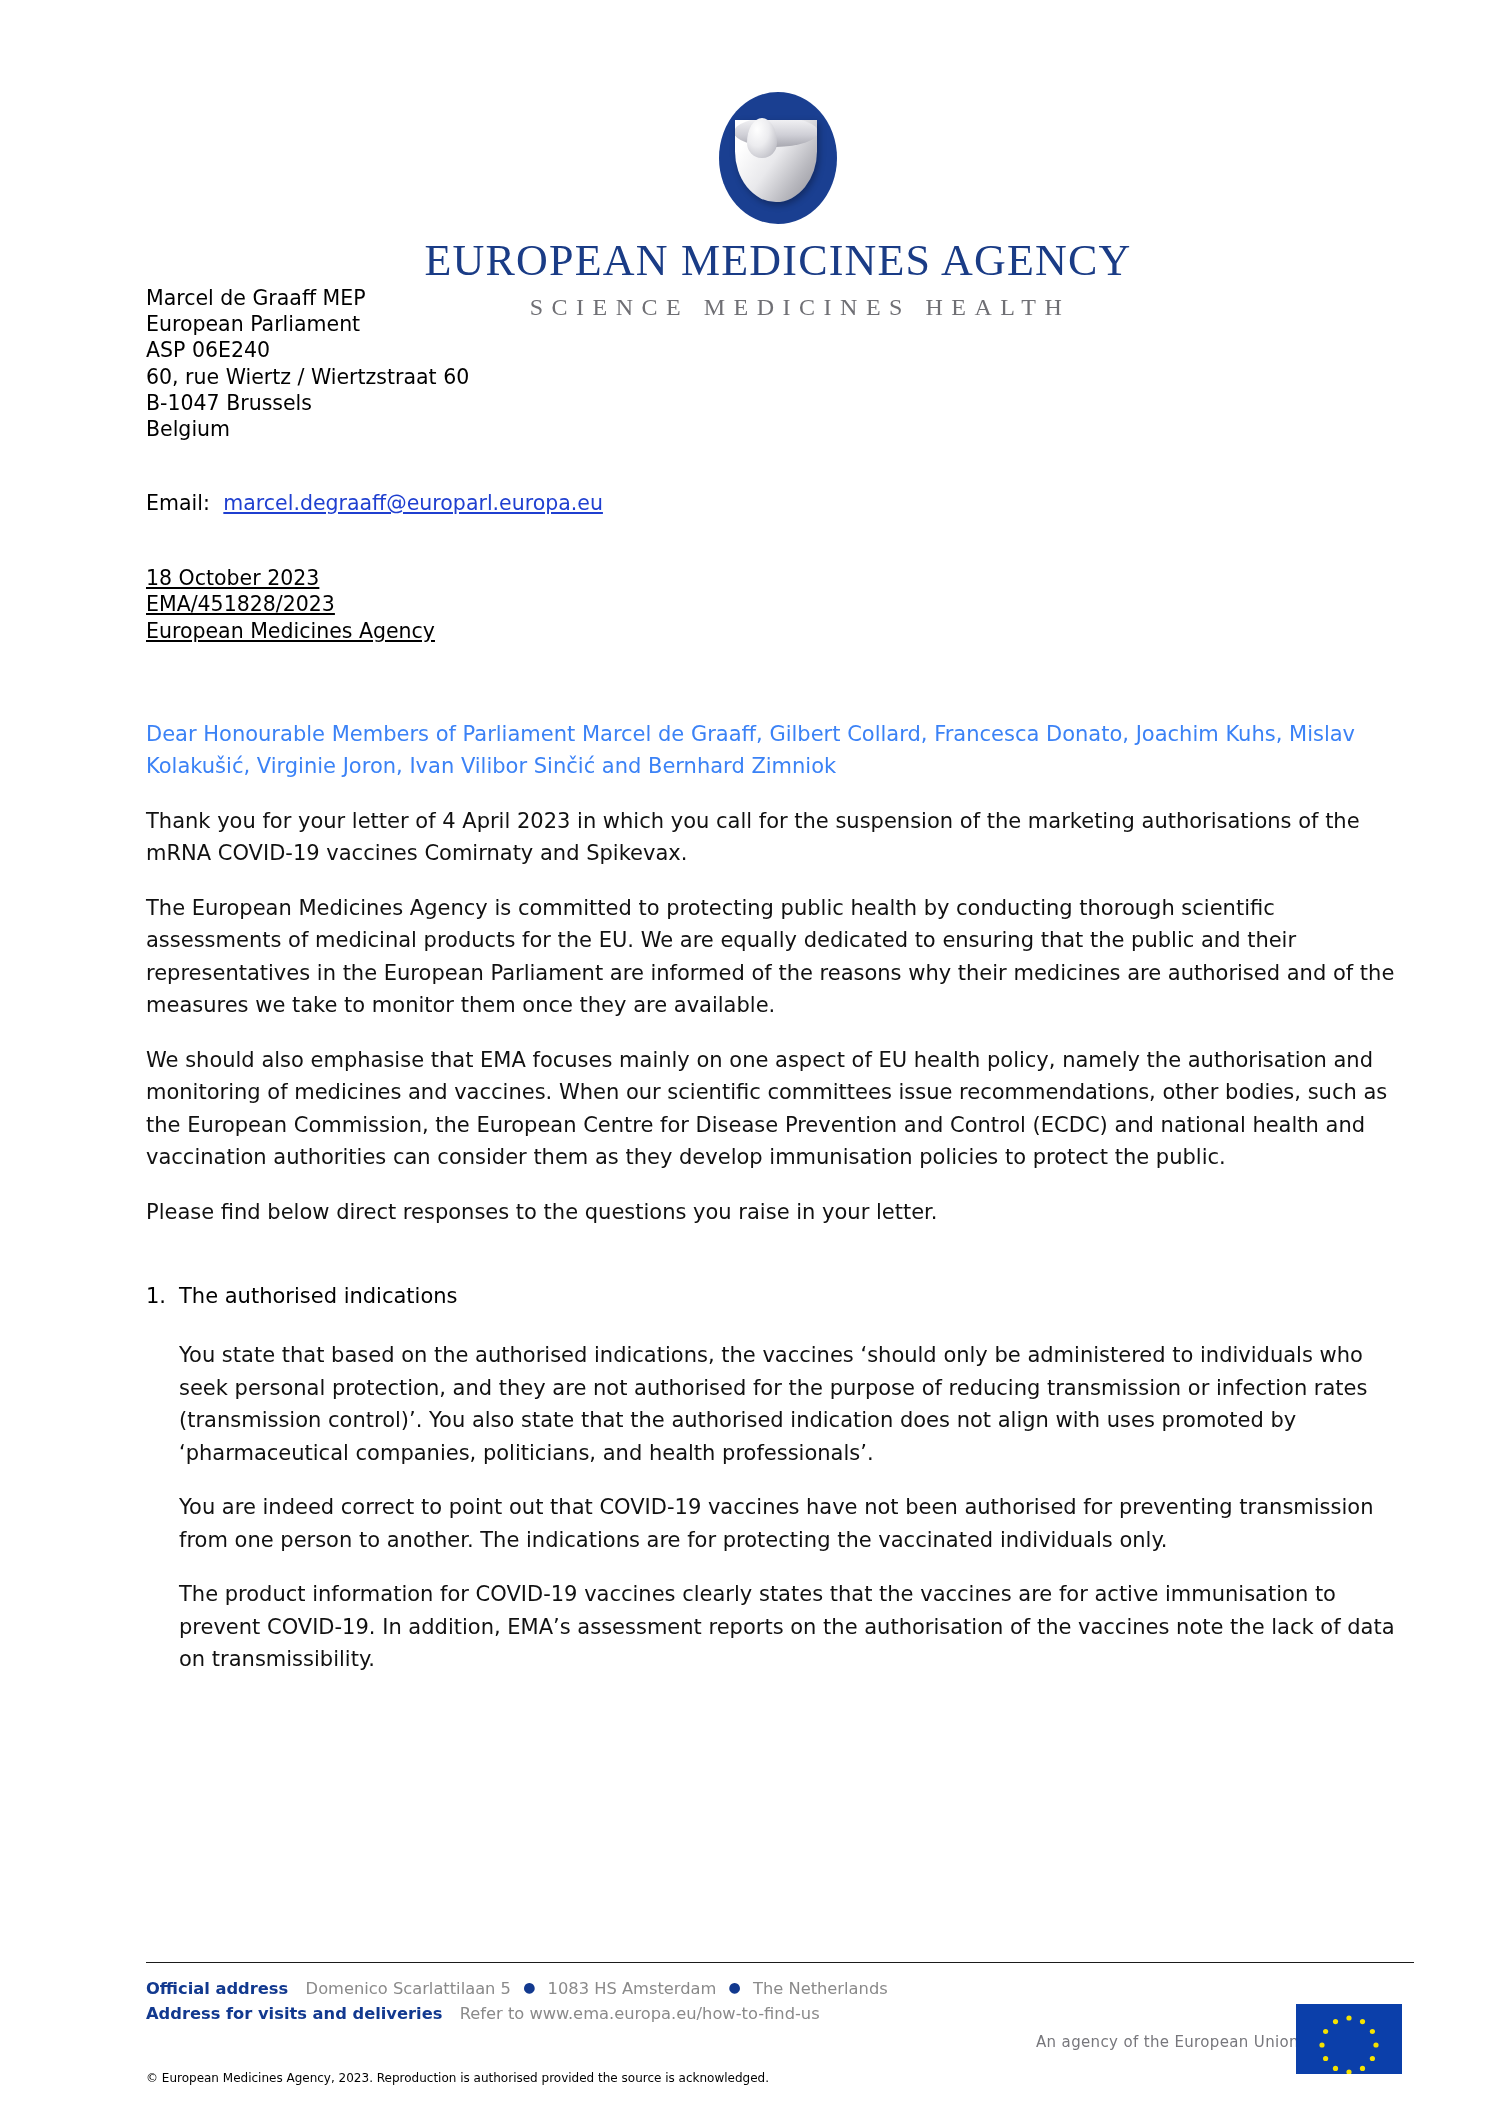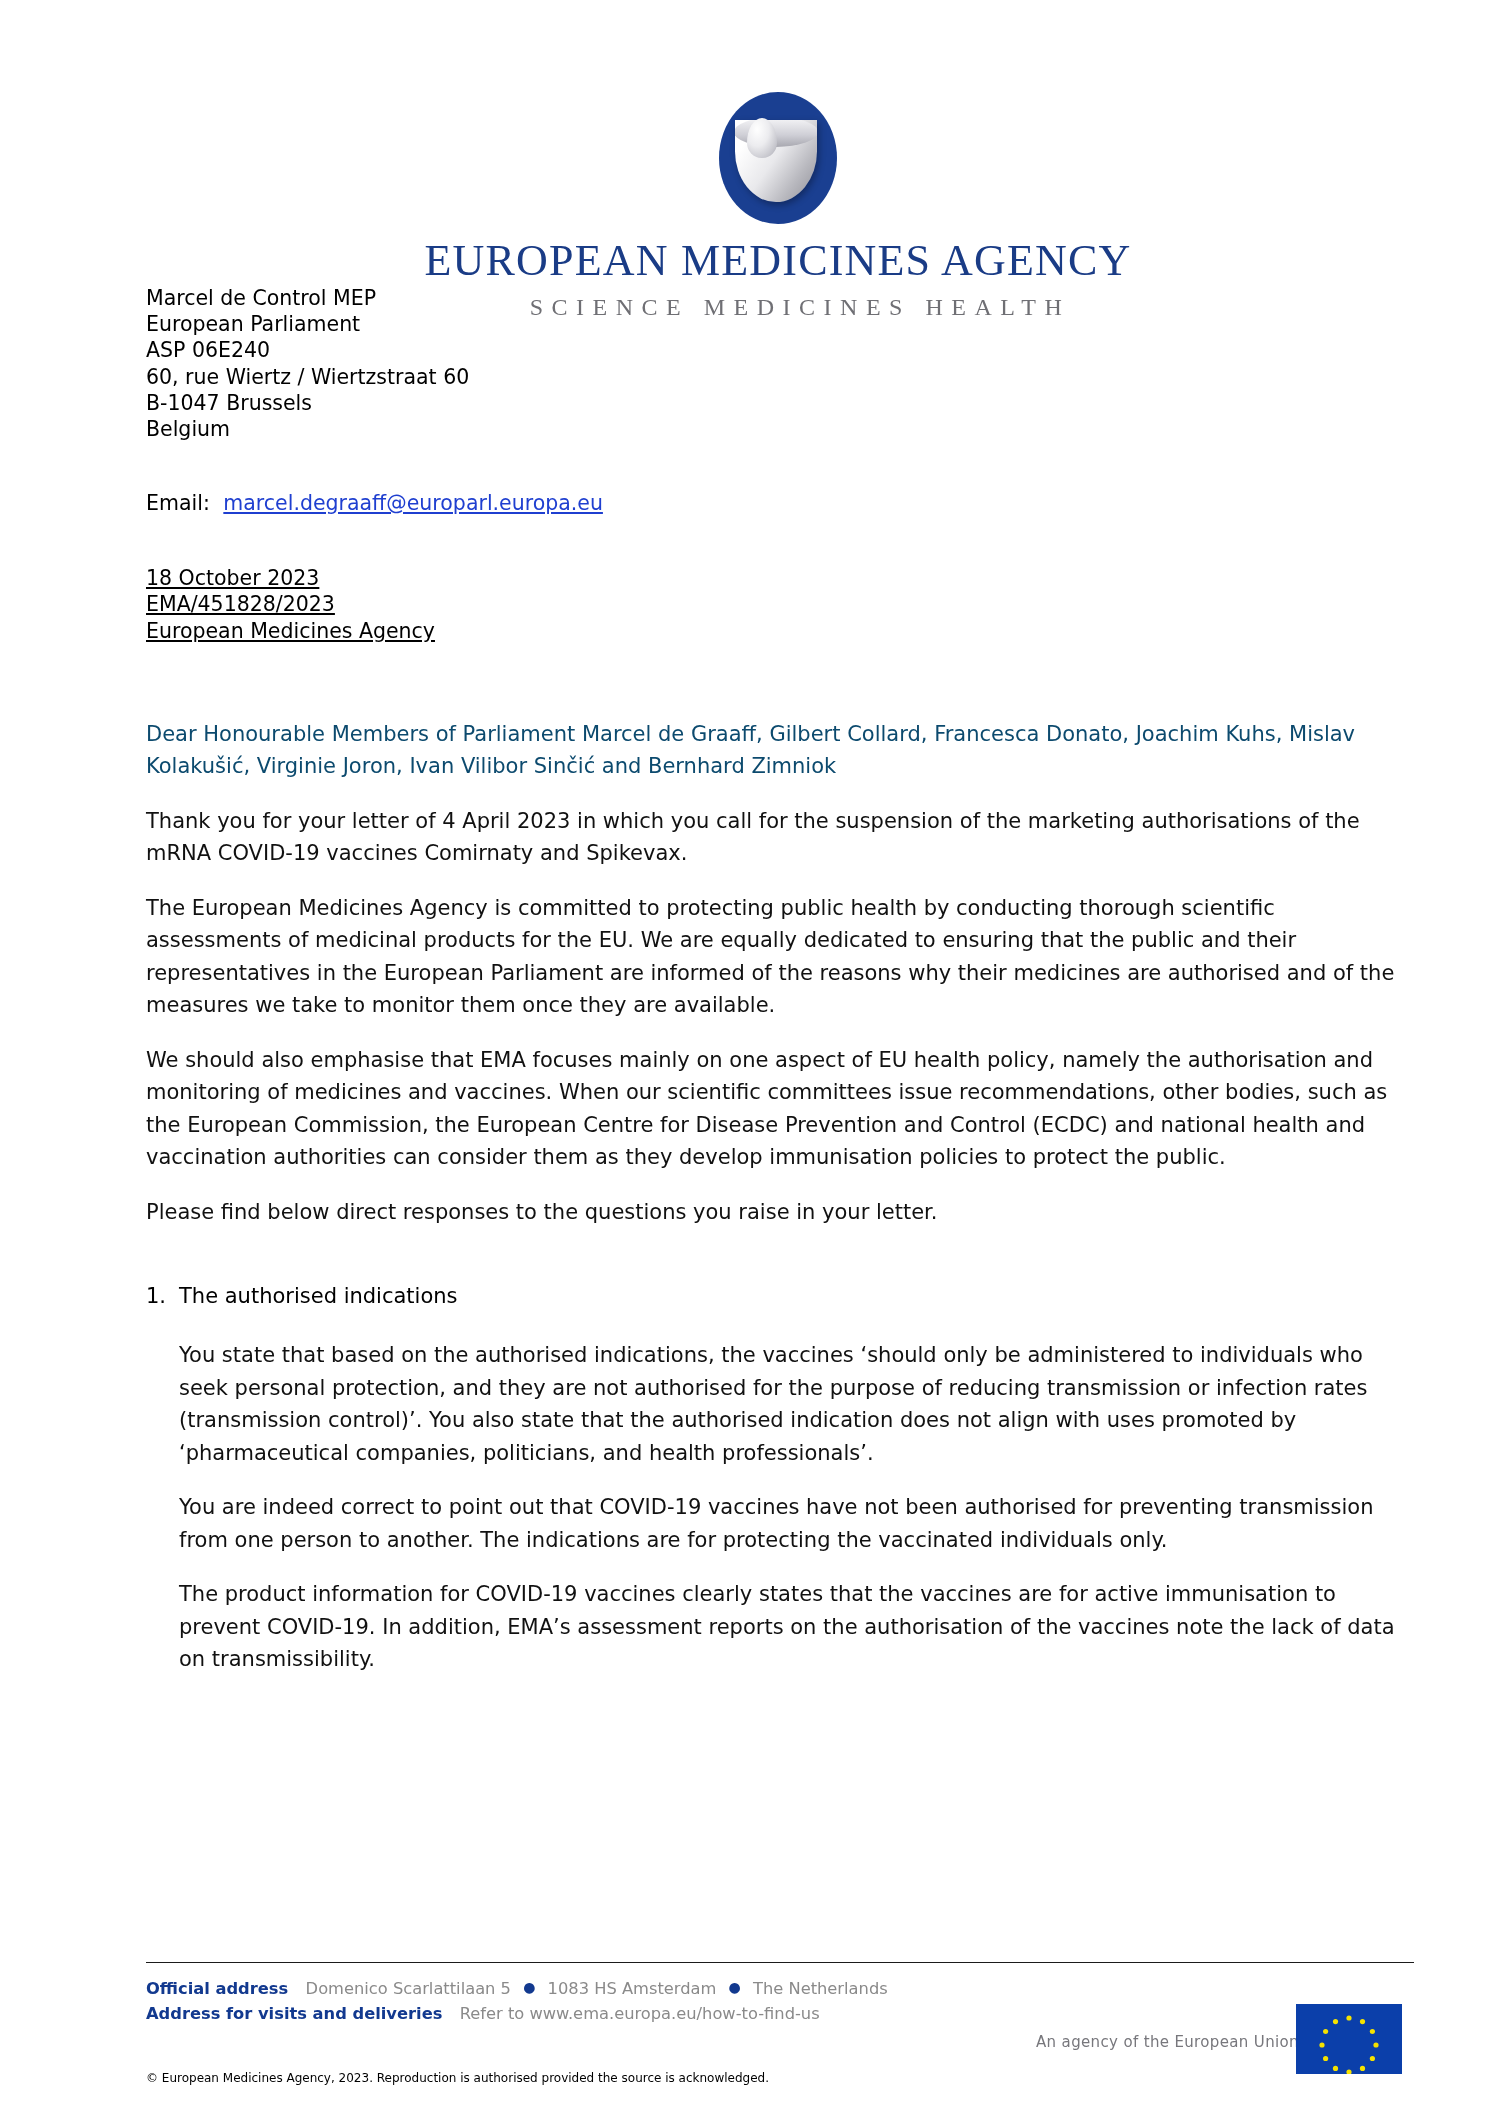--- a/index.html
+++ b/index.html
@@ -111,21 +111,21 @@
   .email-link {
     color: #1f3fd0;
     text-decoration: underline;
   }
   .ref-block { margin-top: 49px; text-decoration: underline; }
 
   .salutation {
     margin-top: 74px;
     font-size: 21px;
     line-height: 32.5px;
-    color: #0c4a6e;
+    color: #3b82f6;
   }
   .para {
     margin-top: 22px;
     font-size: 21px;
     line-height: 32.5px;
     color: #111;
     text-align: left;
   }
   .para-wide { width: 1265px; }
 
@@ -221,21 +221,21 @@
       </div>
       <div class="logo-egg"></div>
     </div>
     <div class="logo-title">EUROPEAN MEDICINES AGENCY</div>
     <div class="logo-sub">SCIENCE  MEDICINES  HEALTH</div>
   </div>
 
   <div class="content">
 
     <div class="addr-block">
-      <div class="addr-line">Marcel de Control MEP</div>
+      <div class="addr-line">Marcel de Graaff MEP</div>
       <div class="addr-line">European Parliament</div>
       <div class="addr-line">ASP 06E240</div>
       <div class="addr-line">60, rue Wiertz / Wiertzstraat 60</div>
       <div class="addr-line">B-1047 Brussels</div>
       <div class="addr-line">Belgium</div>
     </div>
 
     <div class="email-row">
       <span>Email:</span>
       <span class="f-gap"></span><a class="email-link" href="#">marcel.degraaff@europarl.europa.eu</a>

